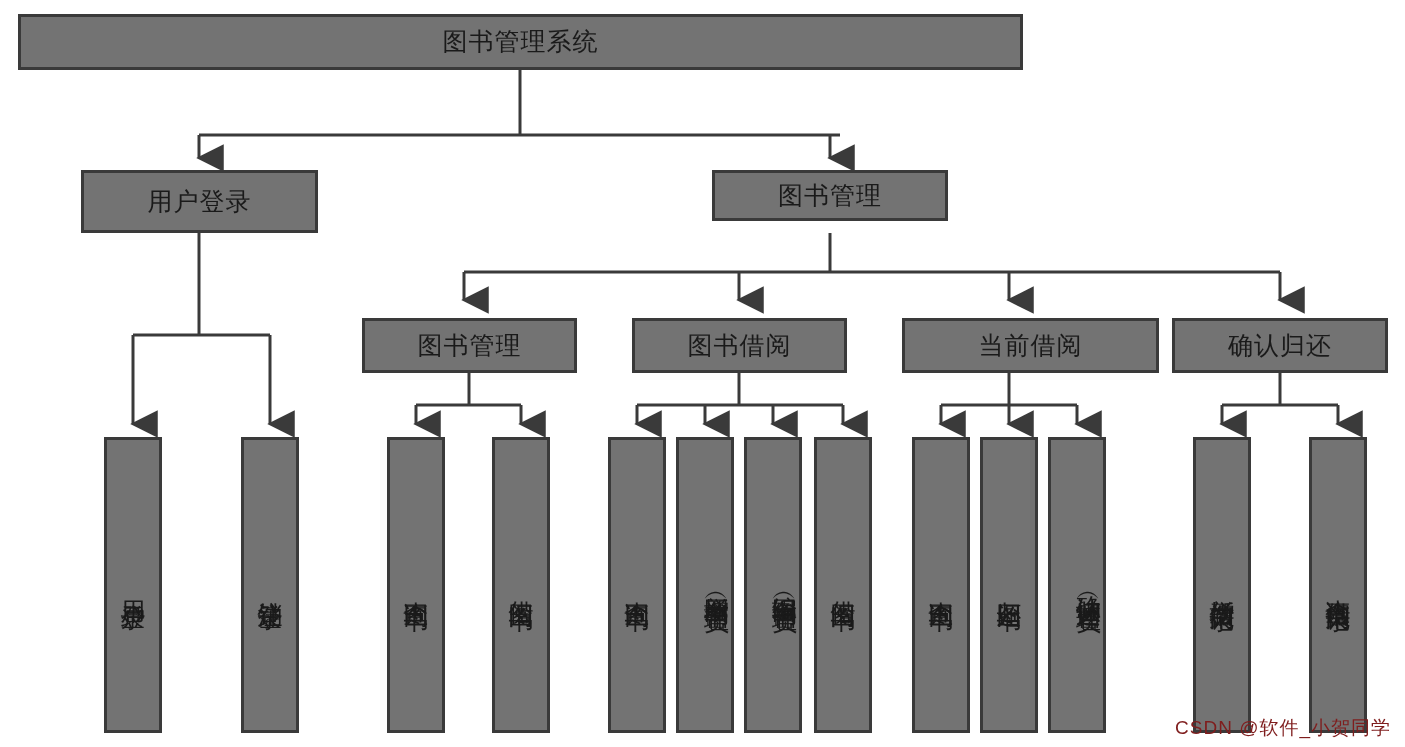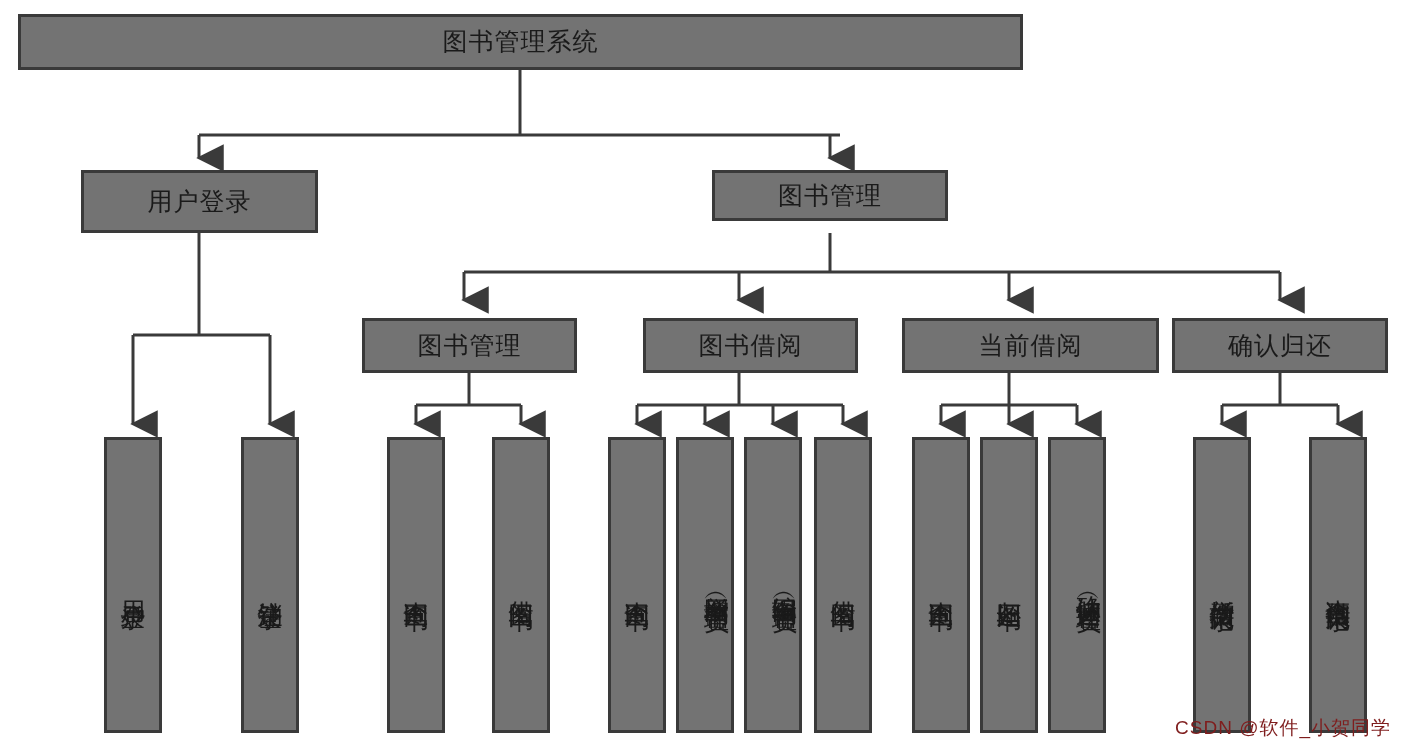--- a/index.html
+++ b/index.html
@@ -126,21 +126,21 @@
   <div class="node horiz" style="left:81px; top:170px; width:237px; height:63px;">
     <span>用户登录</span>
   </div>
   <div class="node horiz" style="left:712px; top:170px; width:236px; height:51px;">
     <span>图书管理</span>
   </div>
 
   <div class="node horiz" style="left:362px; top:318px; width:215px; height:55px;">
     <span>图书管理</span>
   </div>
-  <div class="node horiz" style="left:632px; top:318px; width:215px; height:55px;margin-left:11px;">
+  <div class="node horiz" style="left:632px; top:318px; width:215px; height:55px;">
     <span>图书借阅</span>
   </div>
   <div class="node horiz" style="left:902px; top:318px; width:257px; height:55px;">
     <span>当前借阅</span>
   </div>
   <div class="node horiz" style="left:1172px; top:318px; width:216px; height:55px;">
     <span>确认归还</span>
   </div>
 
   <div class="node vert" style="left:104px; top:437px; width:58px; height:296px; align-items:center;">

